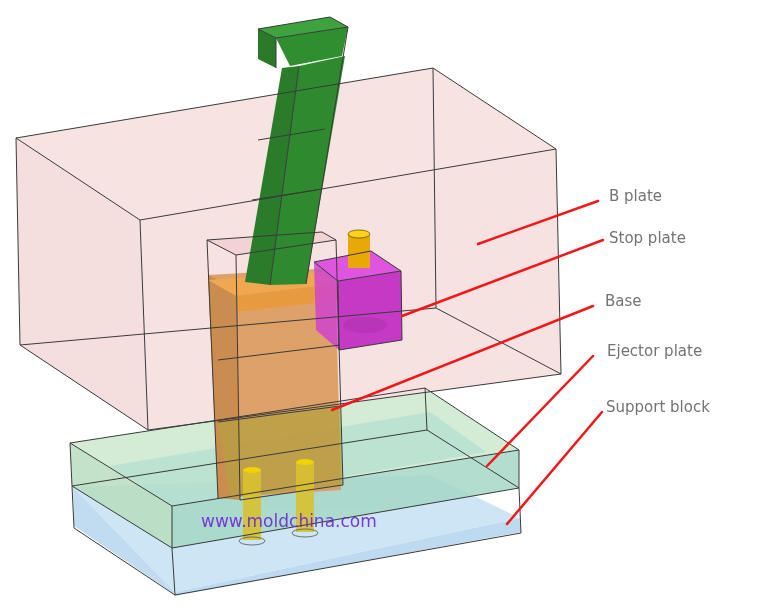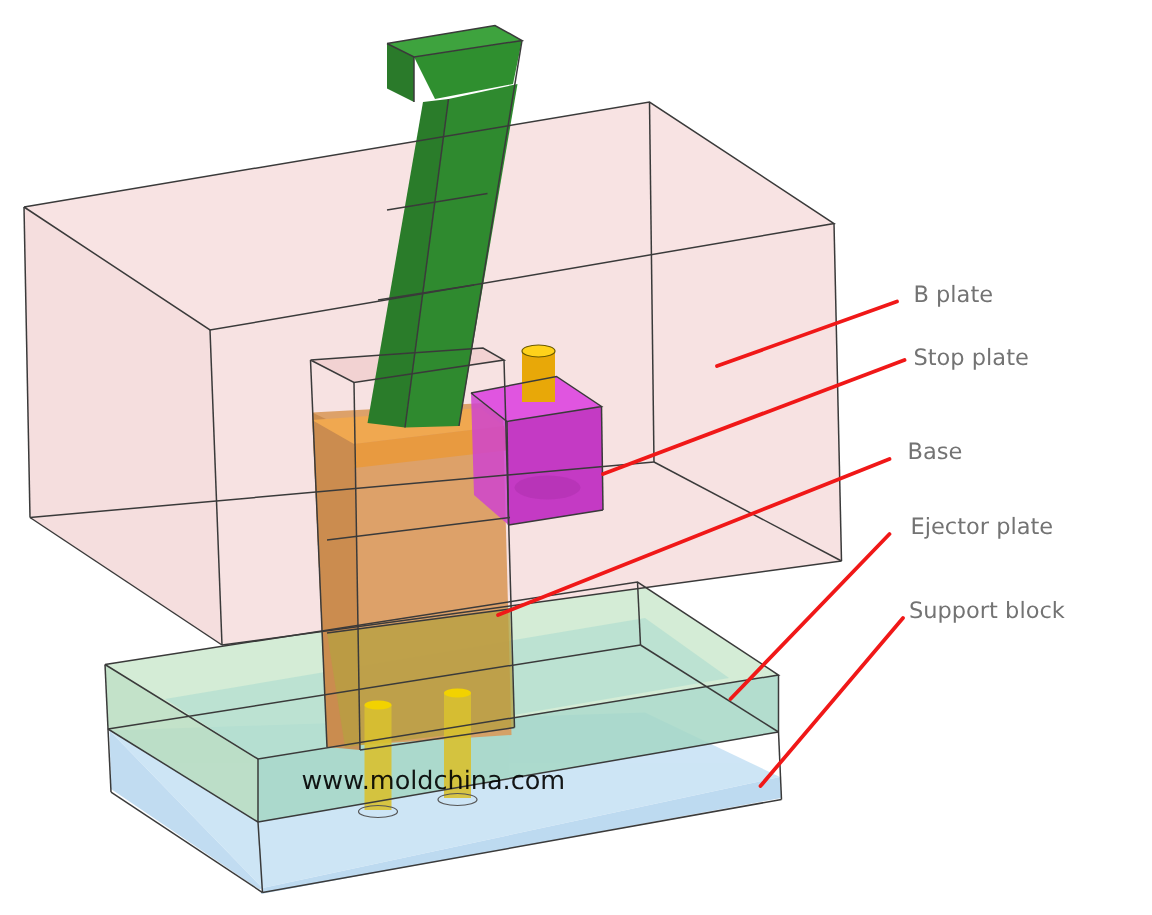--- a/index.html
+++ b/index.html
@@ -5,21 +5,21 @@
   html, body { margin: 0; padding: 0; background: #ffffff; }
   body { width: 768px; height: 610px; overflow: hidden; position: relative; font-family: "DejaVu Sans", sans-serif; }
   #stage { position: absolute; left: 0; top: 0; width: 768px; height: 610px; }
   .edge { stroke: #3a3a3a; stroke-width: 1; fill: none; }
   .label {
     position: absolute; color: #737373; font-size: 15px;
     font-family: "DejaVu Sans", sans-serif; white-space: nowrap; line-height: 1;
   }
   .watermark {
     position: absolute; left: 201px; top: 511px;
-    color: #000000; font-size: 17px; font-family: "DejaVu Sans", sans-serif;
+    color: #6d28d9; font-size: 17px; font-family: "DejaVu Sans", sans-serif;
     opacity: 0.9; white-space: nowrap;
   }
 </style>
 </head>
 <body>
 
 <svg id="stage" viewBox="0 0 768 610" xmlns="http://www.w3.org/2000/svg">
 
   <g opacity="0.85">
     <polygon points="73,487 430,475 520,518 175,592" fill="#c5e1f4"></polygon>

